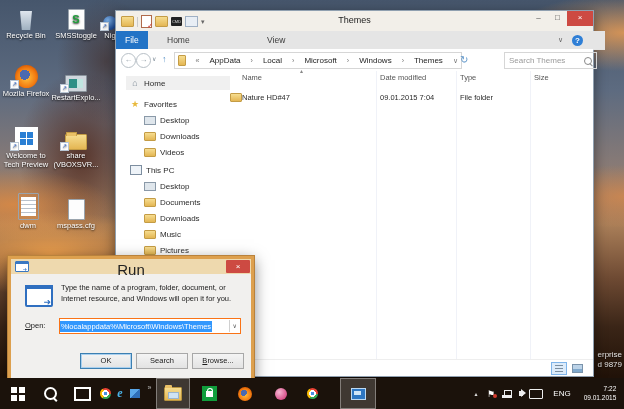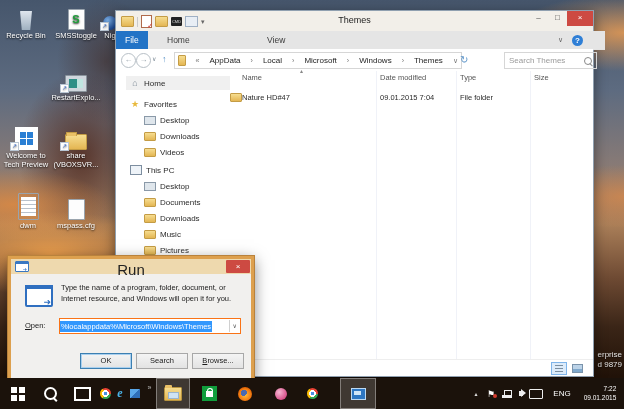--- a/index.html
+++ b/index.html
@@ -205,20 +205,27 @@
       </div>
     <div>SMSStoggle</div>
   </div>
   <div class="dicon" style="left:90px;top:4px;width:40px;">
     <div class="art">
         <div class="ic-ball"></div>
         <span class="sc-arrow">↗</span>
       </div>
     <div>Nig</div>
   </div>
+  <div class="dicon" style="left:0px;top:62px;">
+    <div class="art">
+        <div class="ic-ffx"></div>
+        <span class="sc-arrow">↗</span>
+      </div>
+    <div>Mozila Firefox</div>
+  </div>
   <div class="dicon" style="left:50px;top:66px;">
     <div class="art">
         <div class="ic-mon">
           <div class="scr"></div>
         </div>
         <span class="sc-arrow">↗</span>
       </div>
     <div>RestartExplo...</div>
   </div>
   <div class="dicon" style="left:0px;top:124px;">

